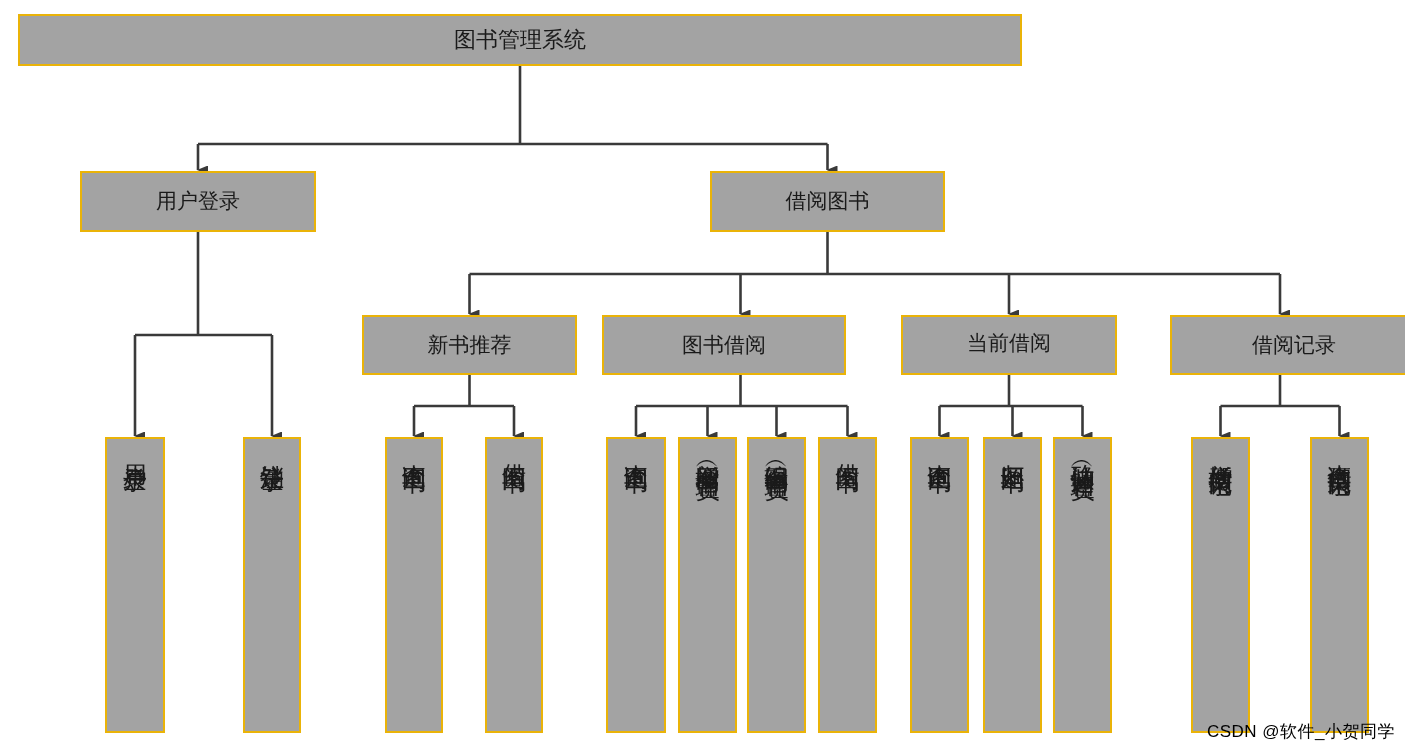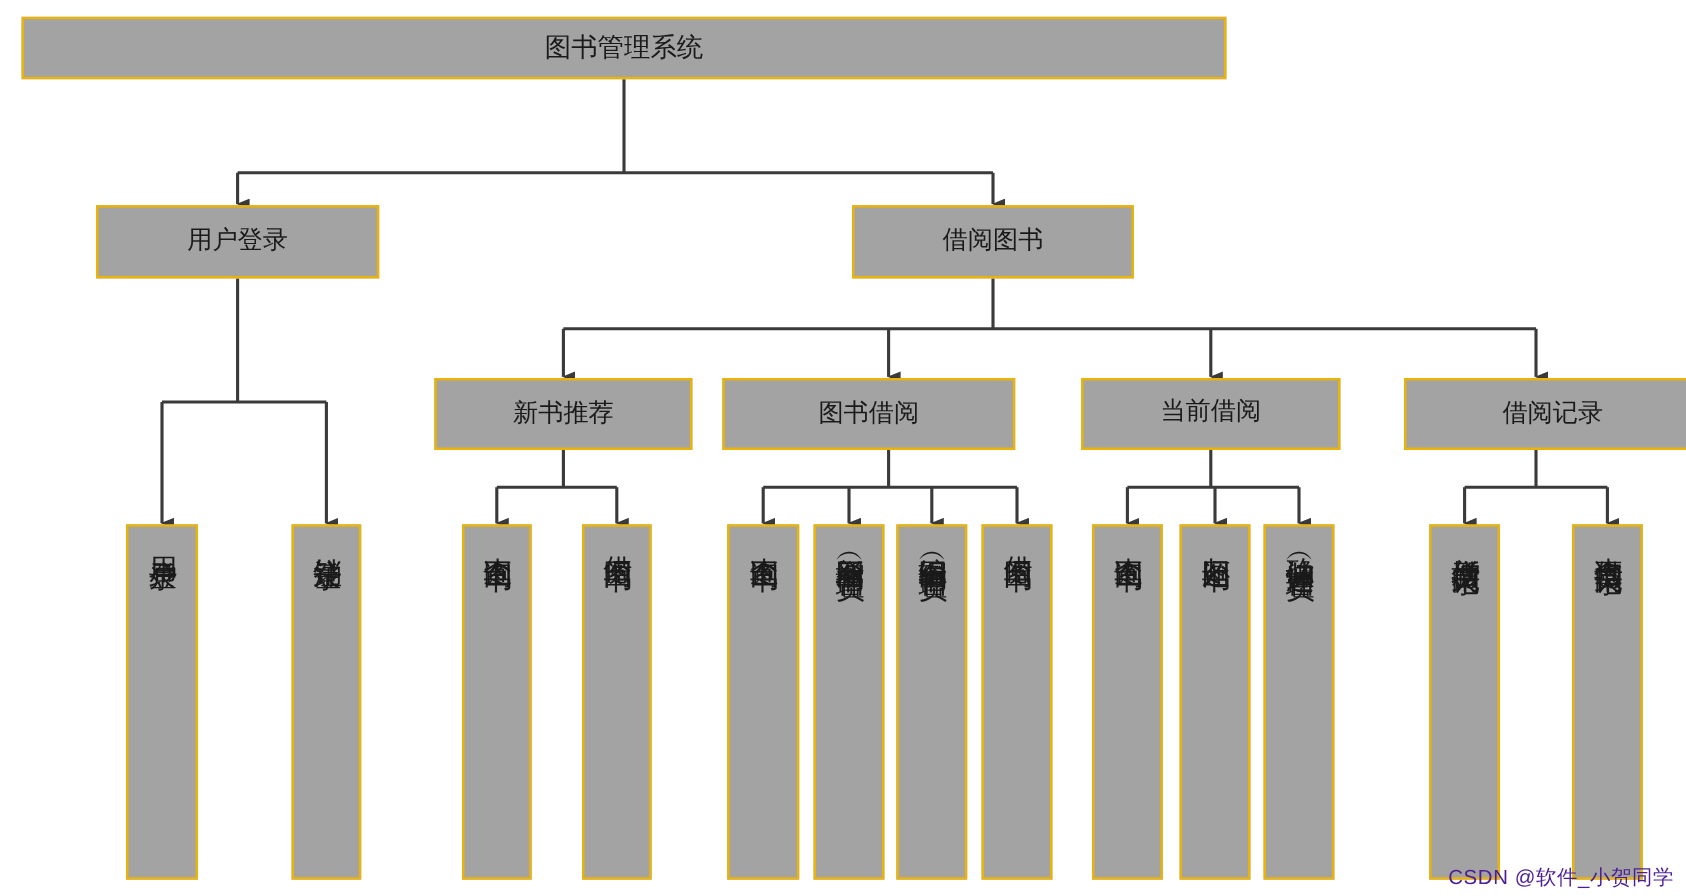--- a/index.html
+++ b/index.html
@@ -58,21 +58,21 @@
     white-space: nowrap;
   }
   .node.root .label {
     font-size: 22px;
   }
   #watermark {
     position: absolute;
     right: 10px;
     bottom: 4px;
     font-size: 17px;
-    color: #4c1d95;
+    color: #000000;
     letter-spacing: 0.5px;
     white-space: nowrap;
     pointer-events: none;
   }
 </style>
 </head>
 <body>
 
 <div id="diagram-root">
 

